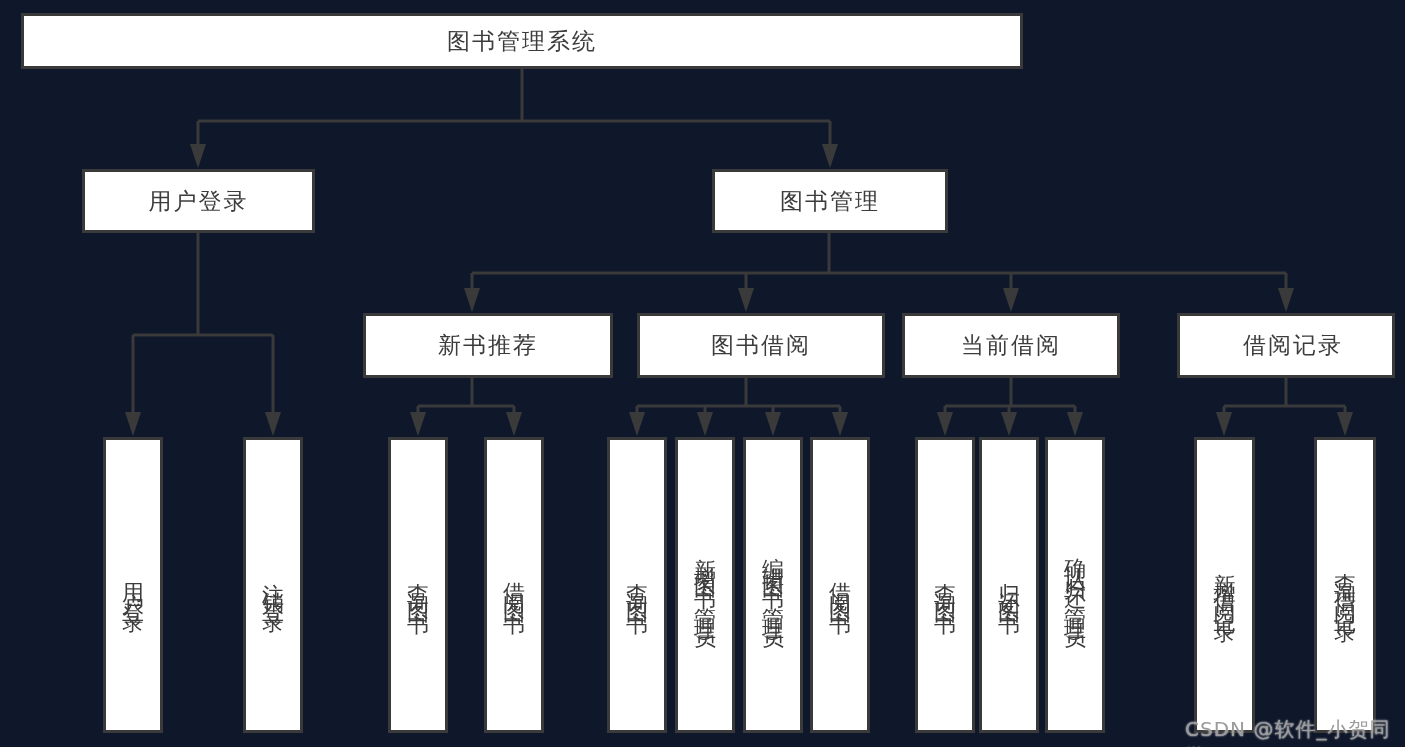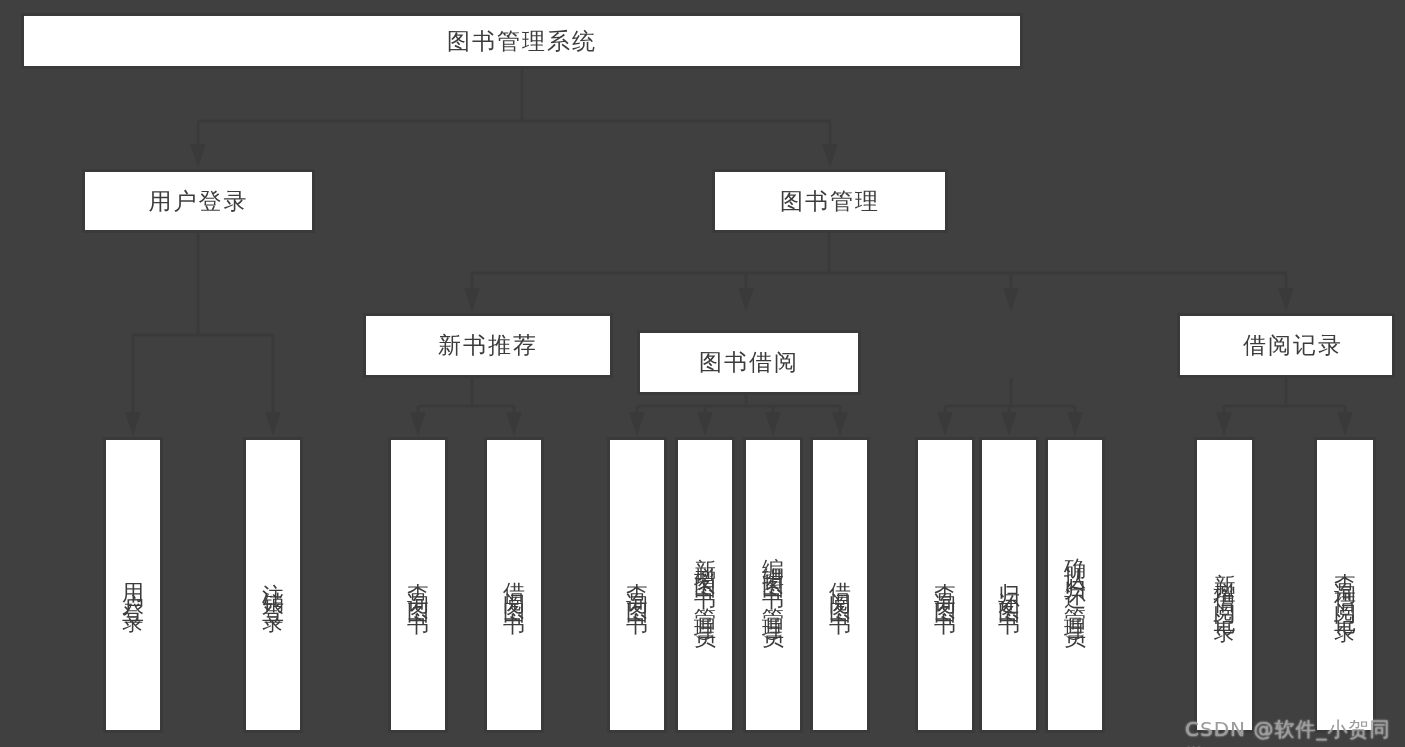--- a/index.html
+++ b/index.html
@@ -1,20 +1,20 @@
 <!DOCTYPE html>
 <html><head>
 <meta charset="utf-8">
 <style>
   html, body { margin: 0; padding: 0; background: #ffffff; }
   .canvas {
     position: relative;
     width: 1405px;
     height: 747px;
-    background: #404040;
+    background: #0f172a;
     font-family: "DejaVu Sans", "Liberation Sans", sans-serif;
     overflow: hidden;
   }
   .edges {
     position: absolute;
     left: 0; top: 0;
     width: 1405px; height: 747px;
     pointer-events: none;
   }
   .node {
@@ -93,21 +93,22 @@
       <polygon points="1337,412 1353,412 1345,436"></polygon>
     </g>
   </svg>
 
   <div class="node" style="left:21px; top:13px; width:1002px; height:56px;">图书管理系统</div>
 
   <div class="node" style="left:82px; top:169px; width:233px; height:64px;">用户登录</div>
   <div class="node" style="left:712px; top:169px; width:236px; height:64px;">图书管理</div>
 
   <div class="node" style="left:363px; top:313px; width:250px; height:65px;">新书推荐</div>
-  <div class="node" style="left:637px; top:330px; width:224px; height:65px;">图书借阅</div>
+  <div class="node" style="left:637px; top:313px; width:248px; height:65px;">图书借阅</div>
+  <div class="node" style="left:902px; top:313px; width:218px; height:65px;">当前借阅</div>
   <div class="node" style="left:1177px; top:313px; width:218px; height:65px;padding-left:14px;">借阅记录</div>
 
   <div class="node v" style="left:103px; top:437px; width:60px; height:296px;">
     <span>用户登录</span>
   </div>
   <div class="node v" style="left:243px; top:437px; width:60px; height:296px;">
     <span>注销登录</span>
   </div>
 
   <div class="node v" style="left:388px; top:437px; width:60px; height:296px;">

